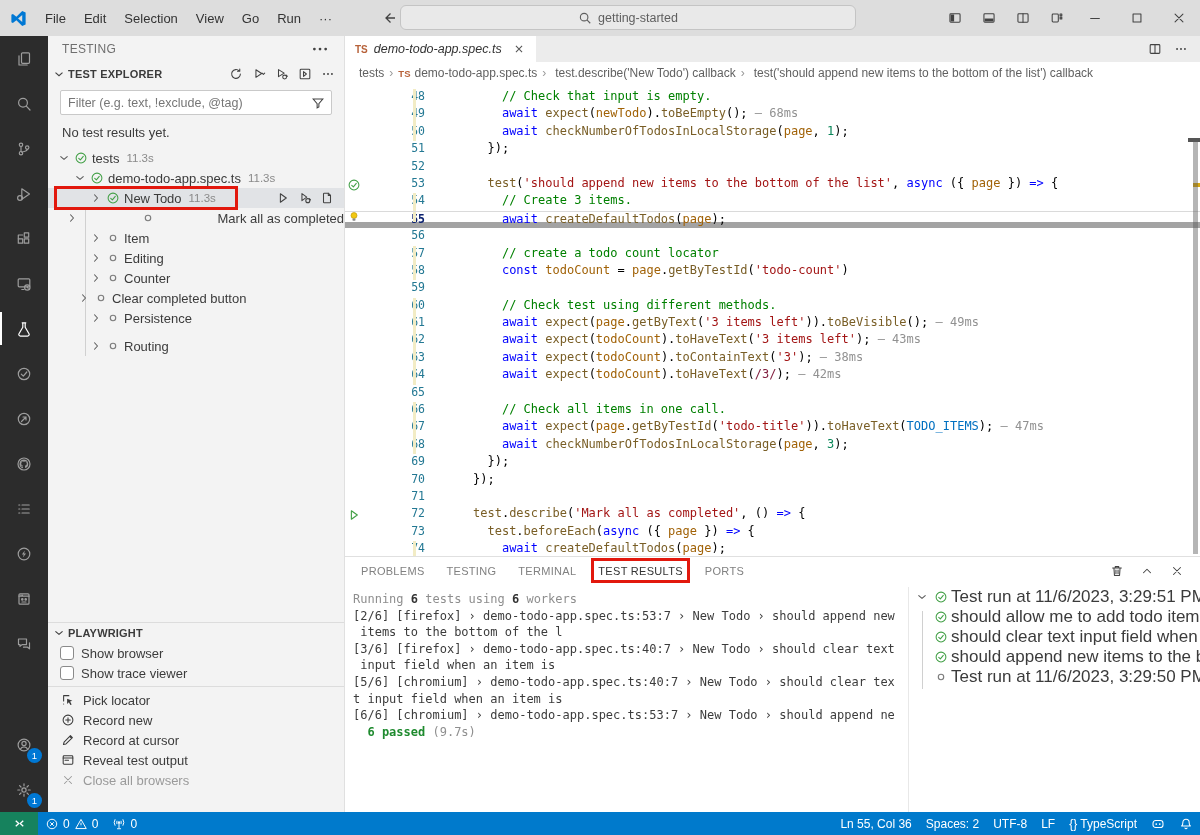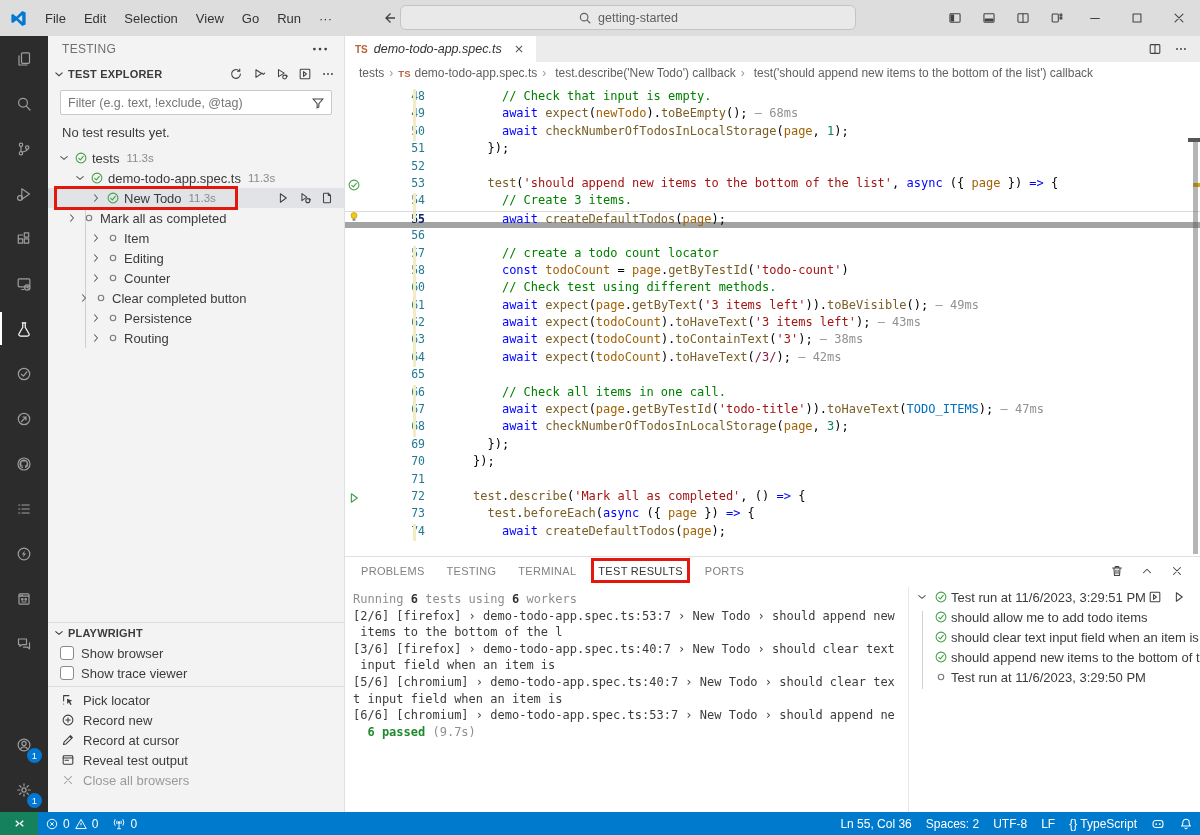--- a/index.html
+++ b/index.html
@@ -90,21 +90,21 @@
 
   
   .panel { position:absolute; left:0; right:0; bottom:0; height:256px; background:#fff; border-top:1px solid #e0e0e0; }
   .panel-tabs { height:28px; display:flex; align-items:center; padding-left:16px; gap:22px; }
   .ptab { position:relative; font-size:11px; letter-spacing:.3px; color:#818181; }
   .ptab.active { color:#333; }
   .panel-acts { margin-left:auto; display:flex; gap:16px; padding-right:16px; color:#424242; }
   .term { position:absolute; left:8px; top:34px; width:552px; bottom:0; font-family:"DejaVu Sans Mono","Liberation Mono",monospace; font-size:12px; line-height:16.6px; color:#3c3c3c; white-space:pre; }
   .tdim{color:#8e8e8e} .tb{color:#333;font-weight:700} .tpass{color:#1e8a2e;font-weight:700}
   .results { position:absolute; left:563px; right:0; top:30px; bottom:0; border-left:1px solid #e8e8e8; }
-  .rrow { height:20px; display:flex; align-items:center; font-size:13px; color:#3b3b3b; white-space:nowrap; overflow:hidden; }
+  .rrow { height:20px; display:flex; align-items:center; font-size:17px; color:#3b3b3b; white-space:nowrap; overflow:hidden; }
   .rrow .twisty { width:18px; display:flex; justify-content:center; color:#5a5a5a; flex:none; }
   .rrow .state { width:20px; display:flex; justify-content:center; align-items:center; flex:none; }
   .rrow .racts { margin-left:auto; display:flex; gap:10px; padding-right:14px; color:#424242; }
   .rguide { position:absolute; left:13px; top:24px; height:78px; width:1px; background:#d0d0d0; }
 
   
   .statusbar { position:absolute; left:0; right:0; bottom:0; height:23px; background:#007acc; color:#fff; display:flex; align-items:center; font-size:12px; }
   .sb-remote { width:38px; height:23px; background:#16825d; display:flex; align-items:center; justify-content:center; }
   .sbitem { display:flex; align-items:center; gap:4px; padding:0 7px; height:23px; }
   .sbitem svg { width:14px; height:14px; }
@@ -503,21 +503,21 @@
             </span>
             <span class="ic small">
               <svg viewBox="0 0 16 16" fill="none" stroke="currentColor" stroke-width="1.2" stroke-linecap="round" stroke-linejoin="round">
                 <path d="M9.5 2.5H4.8a.8.8 0 00-.8.8v9.4a.8.8 0 00.8.8h6.4a.8.8 0 00.8-.8V5z"></path>
                 <path d="M9.5 2.5V5H12"></path>
               </svg>
             </span>
           </span>
           <div class="ann" style="left: 6px; width: 184px; top: -2px; bottom: -2px;"></div>
         </div>
-        <div class="trow" style="padding-left: 16px;">
+        <div class="trow" style="padding-left: 16px; justify-content: space-between;">
           <span class="twisty">
             <span class="ic small">
               <svg viewBox="0 0 16 16" fill="none" stroke="currentColor" stroke-width="1.2" stroke-linecap="round" stroke-linejoin="round">
                 <path d="M6.3 4.3 9.7 8l-3.4 3.7"></path>
               </svg>
             </span>
           </span>
           <span class="state">
             <span class="ic small">
               <svg viewBox="0 0 16 16" fill="none" stroke="#7d7d7d" stroke-width="1.3">
@@ -605,21 +605,21 @@
           </span>
           <span class="state">
             <span class="ic small">
               <svg viewBox="0 0 16 16" fill="none" stroke="#7d7d7d" stroke-width="1.3">
                 <circle cx="8" cy="8" r="3.1"></circle>
               </svg>
             </span>
           </span>
           <span class="tlabel">Persistence</span>
         </div>
-        <div class="trow" style="padding-left: 40px;">
+        <div class="trow" style="padding-left: 40px; margin-top: 8px;">
           <span class="twisty">
             <span class="ic small">
               <svg viewBox="0 0 16 16" fill="none" stroke="currentColor" stroke-width="1.2" stroke-linecap="round" stroke-linejoin="round">
                 <path d="M6.3 4.3 9.7 8l-3.4 3.7"></path>
               </svg>
             </span>
           </span>
           <span class="state">
             <span class="ic small">
               <svg viewBox="0 0 16 16" fill="none" stroke="#7d7d7d" stroke-width="1.3">
@@ -775,20 +775,21 @@
                 <path d="M5.4 8.3l1.9 1.9 3.3-4.1"></path>
               </svg></span></span><span class="lnum">53</span><span class="ctext"><span class="pl">  </span><span class="fn">test</span><span class="pl">(</span><span class="st">'should append new items to the bottom of the list'</span><span class="pl">, </span><span class="kw">async</span><span class="pl"> ({ </span><span class="vr">page</span><span class="pl"> }) </span><span class="kw">=&gt;</span><span class="pl"> {</span></span></div>
         <div class="cline"><span class="glyph"></span><span class="lnum">54</span><span class="ctext"><span class="pl">    </span><span class="cm">// Create 3 items.</span></span><div class="yguide"></div></div>
         <div class="cline cur"><span class="glyph"><span class="ic small"><svg viewBox="0 0 16 16">
                 <circle cx="8" cy="6.3" r="3.4" fill="#f2c811" stroke="#c29b08" stroke-width=".8"></circle>
                 <rect x="6.4" y="9.8" width="3.2" height="2.6" rx=".8" fill="#8a8a8a"></rect>
               </svg></span></span><span class="lnum">55</span><span class="ctext"><span class="pl">    </span><span class="kw">await</span><span class="pl"> </span><span class="fn">createDefaultTodos</span><span class="pl">(</span><span class="vr">page</span><span class="pl">);</span></span><div class="yguide"></div></div>
         <div class="cline"><span class="glyph"></span><span class="lnum">56</span><span class="ctext"></span></div>
         <div class="cline"><span class="glyph"></span><span class="lnum">57</span><span class="ctext"><span class="pl">    </span><span class="cm">// create a todo count locator</span></span><div class="yguide"></div></div>
         <div class="cline"><span class="glyph"></span><span class="lnum">58</span><span class="ctext"><span class="pl">    </span><span class="kw">const</span><span class="pl"> </span><span class="vr">todoCount</span><span class="pl"> = </span><span class="vr">page</span><span class="pl">.</span><span class="fn">getByTestId</span><span class="pl">(</span><span class="st">'todo-count'</span><span class="pl">)</span></span><div class="yguide"></div></div>
+        <div class="cline"><span class="glyph"></span><span class="lnum">59</span><span class="ctext"></span></div>
         <div class="cline"><span class="glyph"></span><span class="lnum">60</span><span class="ctext"><span class="pl">    </span><span class="cm">// Check test using different methods.</span></span><div class="yguide"></div></div>
         <div class="cline"><span class="glyph"></span><span class="lnum">61</span><span class="ctext"><span class="pl">    </span><span class="kw">await</span><span class="pl"> </span><span class="fn">expect</span><span class="pl">(</span><span class="vr">page</span><span class="pl">.</span><span class="fn">getByText</span><span class="pl">(</span><span class="st">'3 items left'</span><span class="pl">)).</span><span class="fn">toBeVisible</span><span class="pl">();</span><span class="tm"> – 49ms</span></span><div class="yguide"></div></div>
         <div class="cline"><span class="glyph"></span><span class="lnum">62</span><span class="ctext"><span class="pl">    </span><span class="kw">await</span><span class="pl"> </span><span class="fn">expect</span><span class="pl">(</span><span class="vr">todoCount</span><span class="pl">).</span><span class="fn">toHaveText</span><span class="pl">(</span><span class="st">'3 items left'</span><span class="pl">);</span><span class="tm"> – 43ms</span></span><div class="yguide"></div></div>
         <div class="cline"><span class="glyph"></span><span class="lnum">63</span><span class="ctext"><span class="pl">    </span><span class="kw">await</span><span class="pl"> </span><span class="fn">expect</span><span class="pl">(</span><span class="vr">todoCount</span><span class="pl">).</span><span class="fn">toContainText</span><span class="pl">(</span><span class="st">'3'</span><span class="pl">);</span><span class="tm"> – 38ms</span></span><div class="yguide"></div></div>
         <div class="cline"><span class="glyph"></span><span class="lnum">64</span><span class="ctext"><span class="pl">    </span><span class="kw">await</span><span class="pl"> </span><span class="fn">expect</span><span class="pl">(</span><span class="vr">todoCount</span><span class="pl">).</span><span class="fn">toHaveText</span><span class="pl">(</span><span class="re">/3/</span><span class="pl">);</span><span class="tm"> – 42ms</span></span><div class="yguide"></div></div>
         <div class="cline"><span class="glyph"></span><span class="lnum">65</span><span class="ctext"></span></div>
         <div class="cline"><span class="glyph"></span><span class="lnum">66</span><span class="ctext"><span class="pl">    </span><span class="cm">// Check all items in one call.</span></span><div class="yguide"></div></div>
         <div class="cline"><span class="glyph"></span><span class="lnum">67</span><span class="ctext"><span class="pl">    </span><span class="kw">await</span><span class="pl"> </span><span class="fn">expect</span><span class="pl">(</span><span class="vr">page</span><span class="pl">.</span><span class="fn">getByTestId</span><span class="pl">(</span><span class="st">'todo-title'</span><span class="pl">)).</span><span class="fn">toHaveText</span><span class="pl">(</span><span class="ct">TODO_ITEMS</span><span class="pl">);</span><span class="tm"> – 47ms</span></span><div class="yguide"></div></div>
         <div class="cline"><span class="glyph"></span><span class="lnum">68</span><span class="ctext"><span class="pl">    </span><span class="kw">await</span><span class="pl"> </span><span class="fn">checkNumberOfTodosInLocalStorage</span><span class="pl">(</span><span class="vr">page</span><span class="pl">, </span><span class="nu">3</span><span class="pl">);</span></span><div class="yguide"></div></div>
         <div class="cline"><span class="glyph"></span><span class="lnum">69</span><span class="ctext"><span class="pl">  });</span></span></div>

